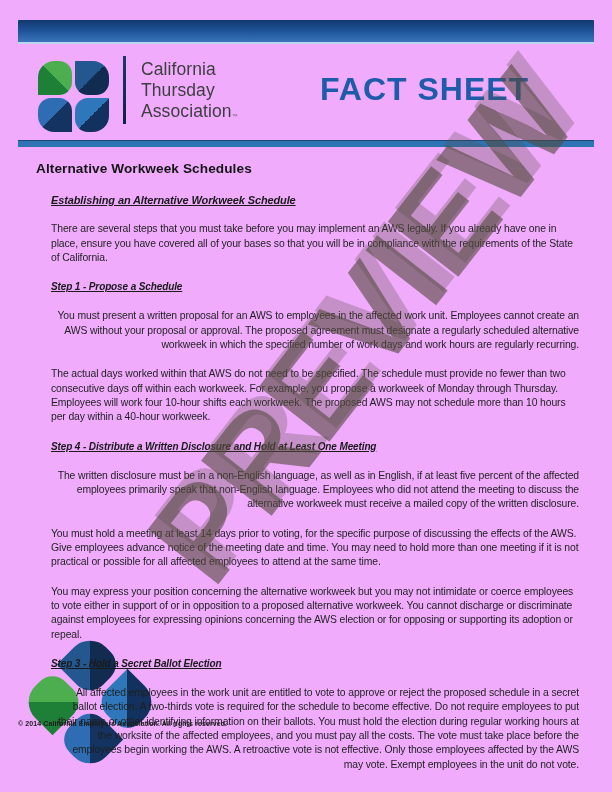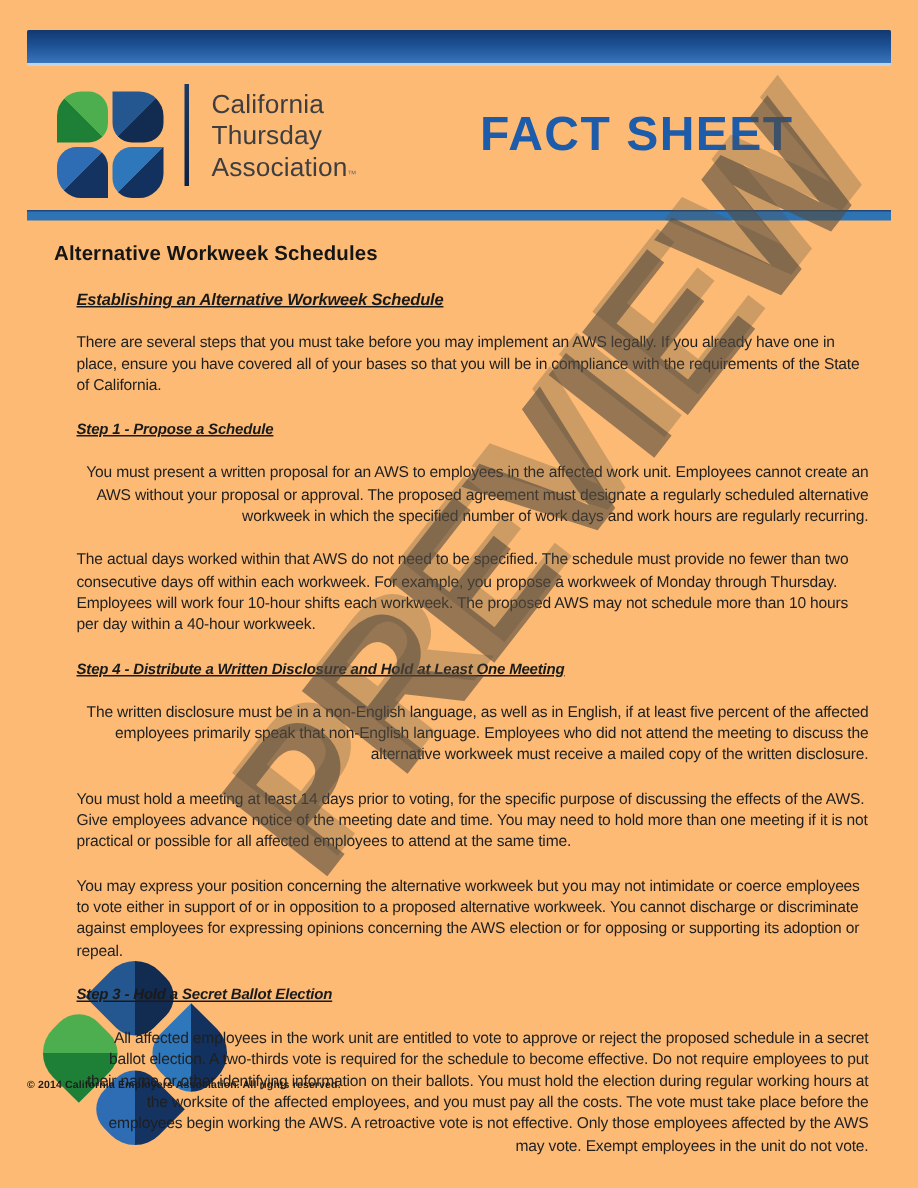--- a/index.html
+++ b/index.html
@@ -1,18 +1,18 @@
 <!DOCTYPE html>
 <html><head>
 <meta charset="utf-8">
 <style>
   html,body{margin:0;padding:0;background:#ffffff;}
   body{width:612px;height:792px;position:relative;overflow:hidden;
        font-family:"Liberation Sans",sans-serif;}
-  .page{position:absolute;inset:0;width:612px;height:792px;background:#fdba74;overflow:hidden;}
+  .page{position:absolute;inset:0;width:612px;height:792px;background:#f0abfc;overflow:hidden;}
 
   
   .topbar{position:absolute;left:18px;top:20px;width:576px;height:22px;
     background:linear-gradient(180deg,#12386f 0%,#1d5296 48%,#3a74ba 100%);
     border-bottom:2px solid #bcd4ec;border-radius:1px;z-index:1;}
   .logo-grid{position:absolute;display:grid;grid-template-columns:34px 34px;
     grid-template-rows:34px 34px;gap:3px;z-index:1;}
   .logo-top{left:38px;top:61px;}
   .leaf{width:34px;height:34px;}
   .leaf-tl{border-radius:48% 38% 38% 0;background:linear-gradient(225deg,#4cae4e 0 50%,#1e7f37 50% 100%);}

